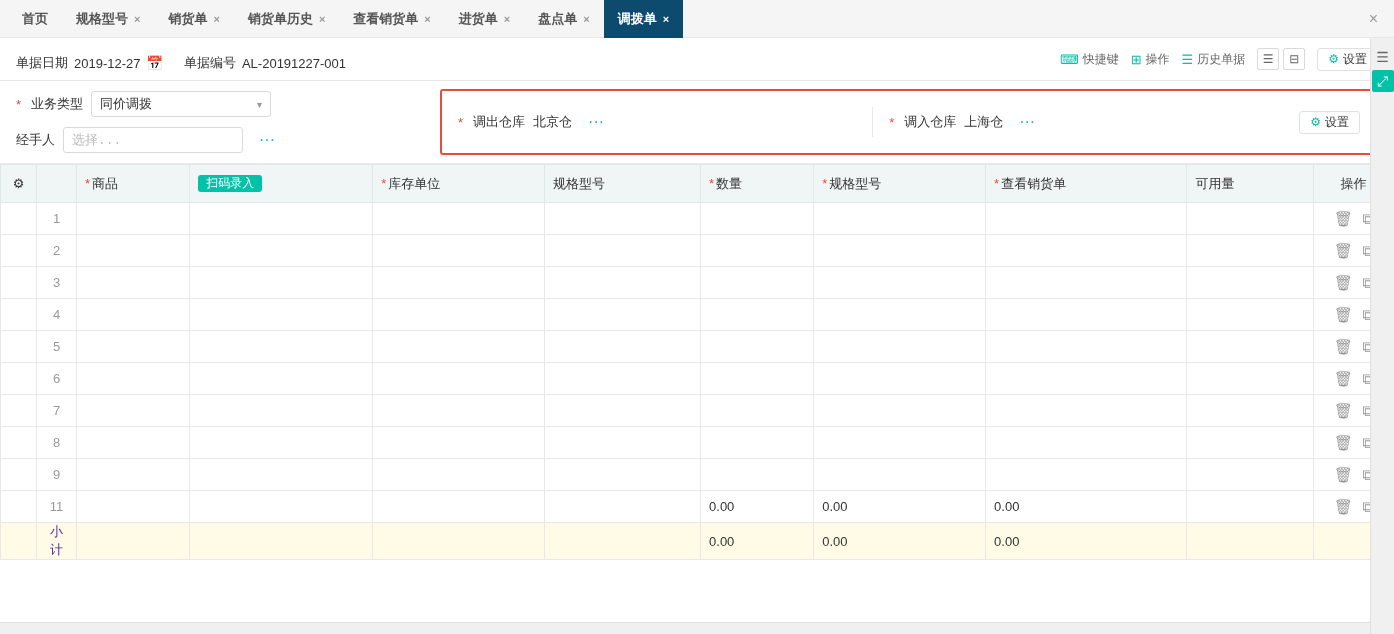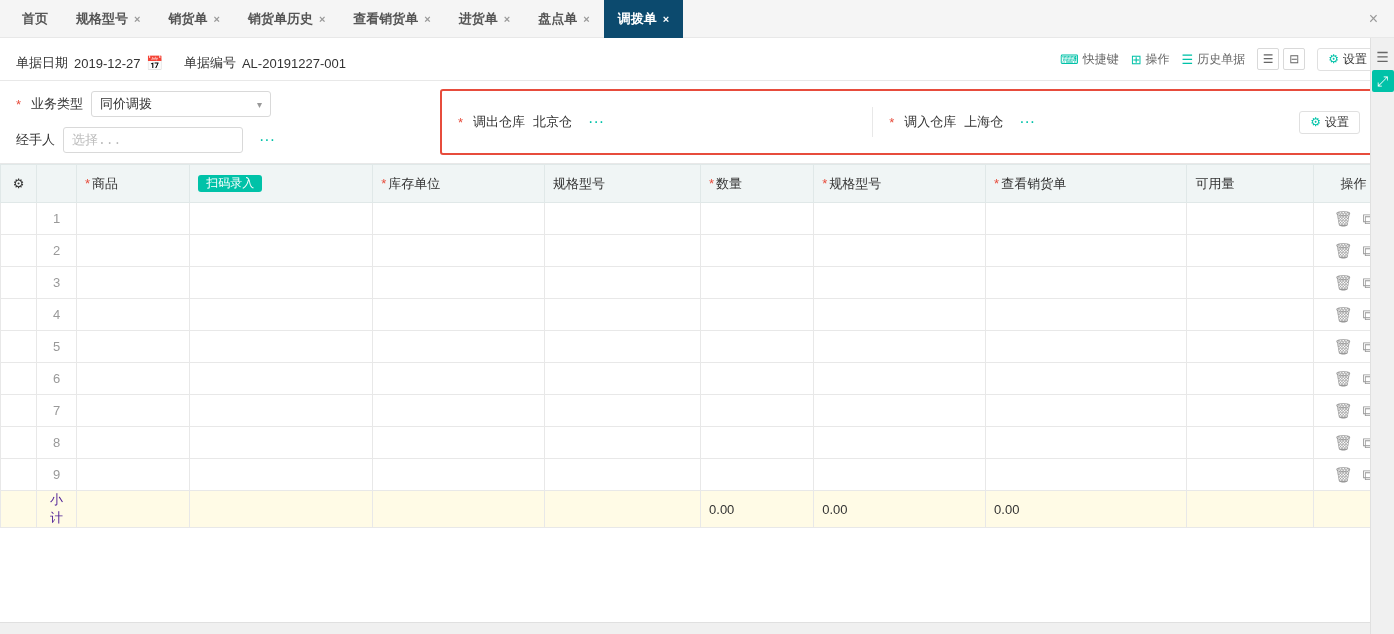--- a/index.html
+++ b/index.html
@@ -554,20 +554,36 @@
     <td></td>
     <td></td>
     <td></td>
     <td></td>
     <td></td>
     <td class="ops-col" style="text-align:center;">
       <span class="op-btn">🗑</span>
       <span class="op-btn">⧉</span>
     </td>
   </tr>
+          <tr>
+      <td></td>
+      <td class="row-num">11</td>
+      <td></td>
+      <td></td>
+      <td></td>
+      <td></td>
+      <td>0.00</td>
+      <td>0.00</td>
+      <td>0.00</td>
+      <td></td>
+      <td style="text-align:center;">
+        <span class="op-btn">🗑</span>
+        <span class="op-btn">⧉</span>
+      </td>
+    </tr>
           <tr class="subtotal-row">
       <td></td>
       <td class="row-num" style="color:#4c1d95;">小计</td>
       <td></td>
       <td></td>
       <td></td>
       <td></td>
       <td style="color:#333;">0.00</td>
       <td style="color:#333;">0.00</td>
       <td style="color:#333;">0.00</td>

